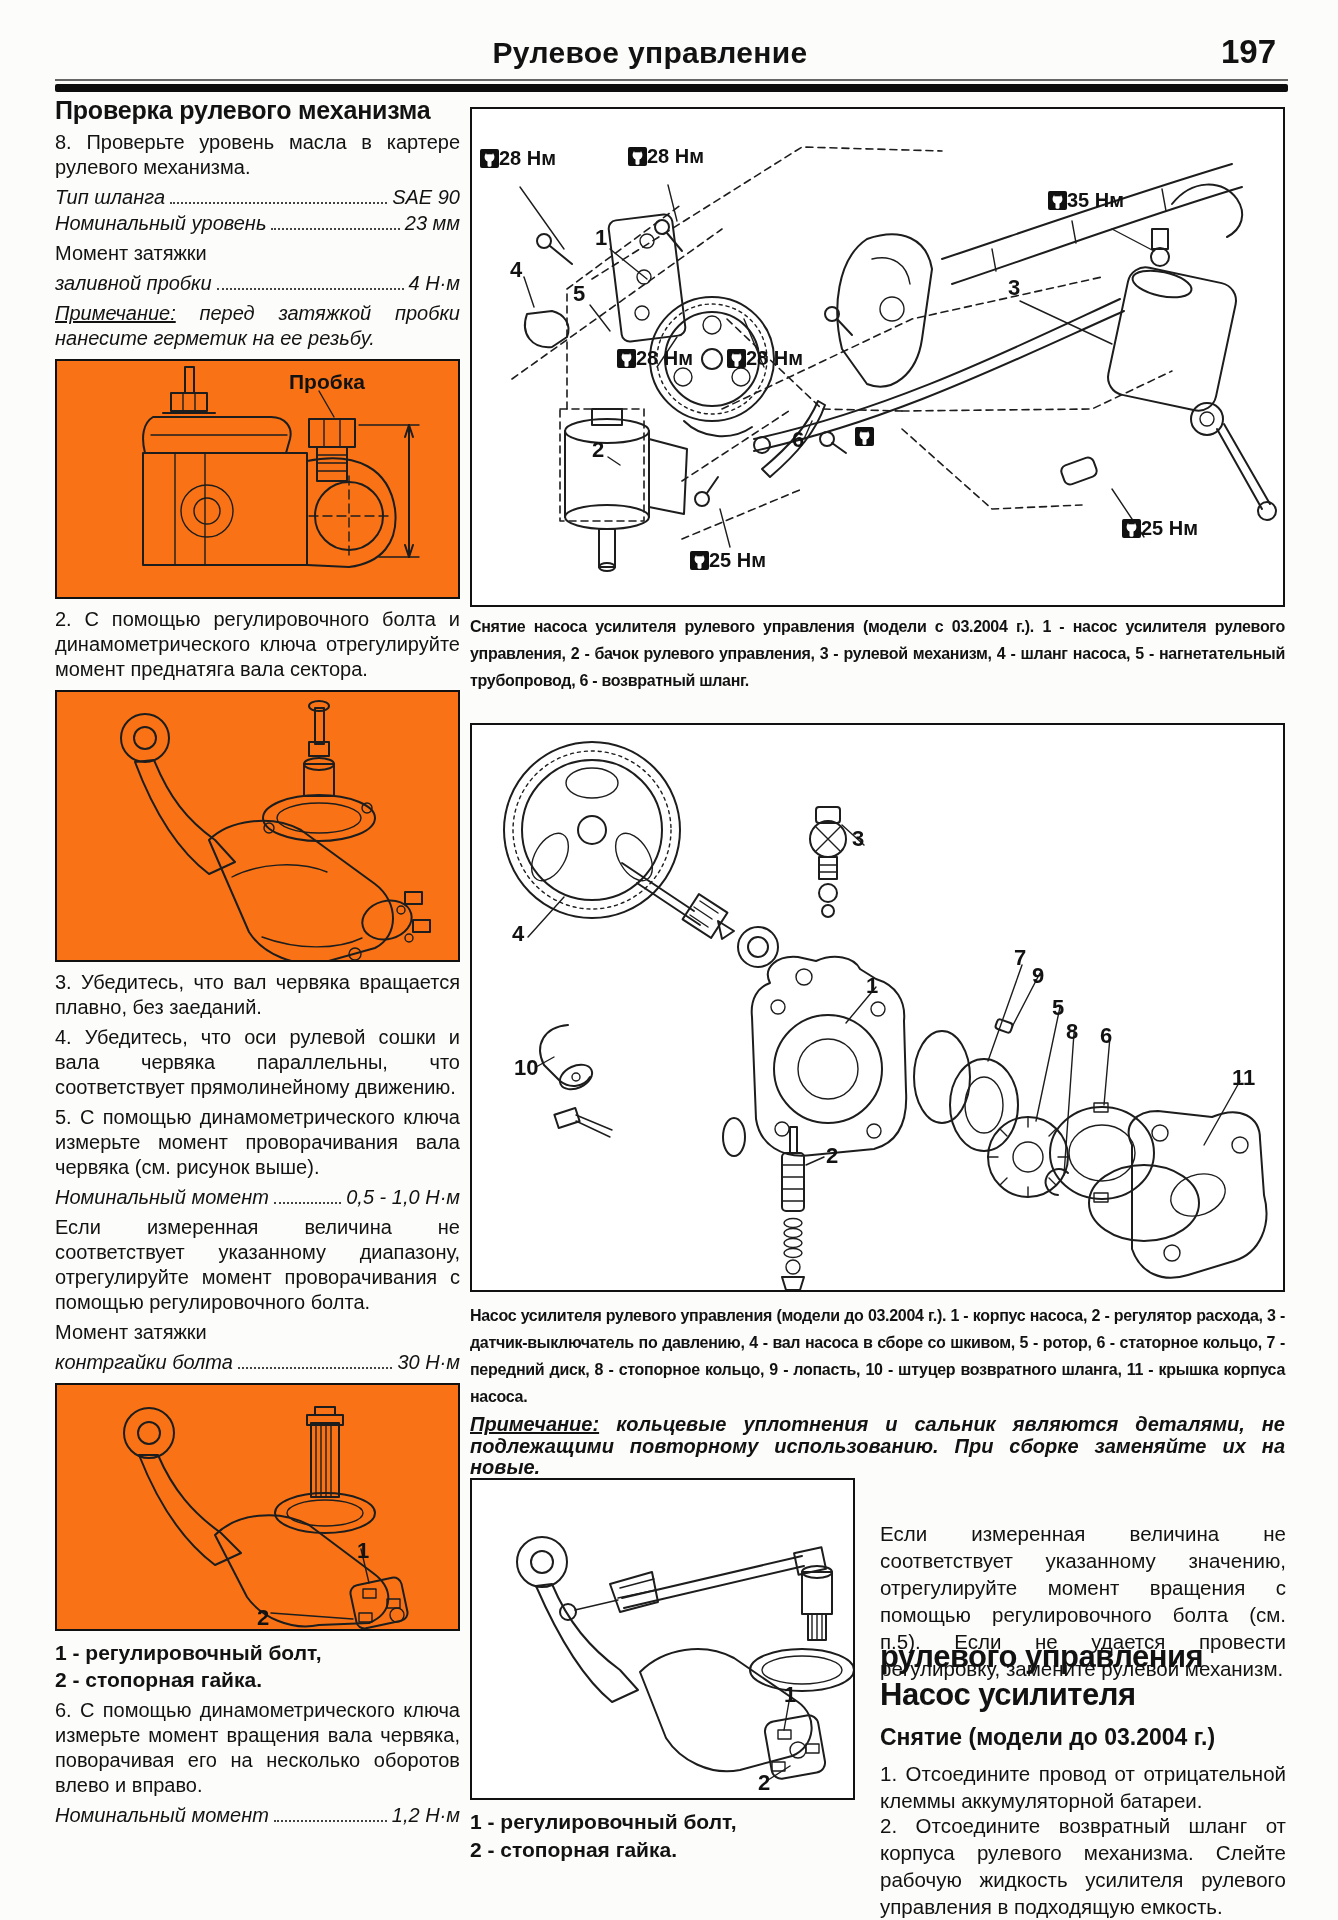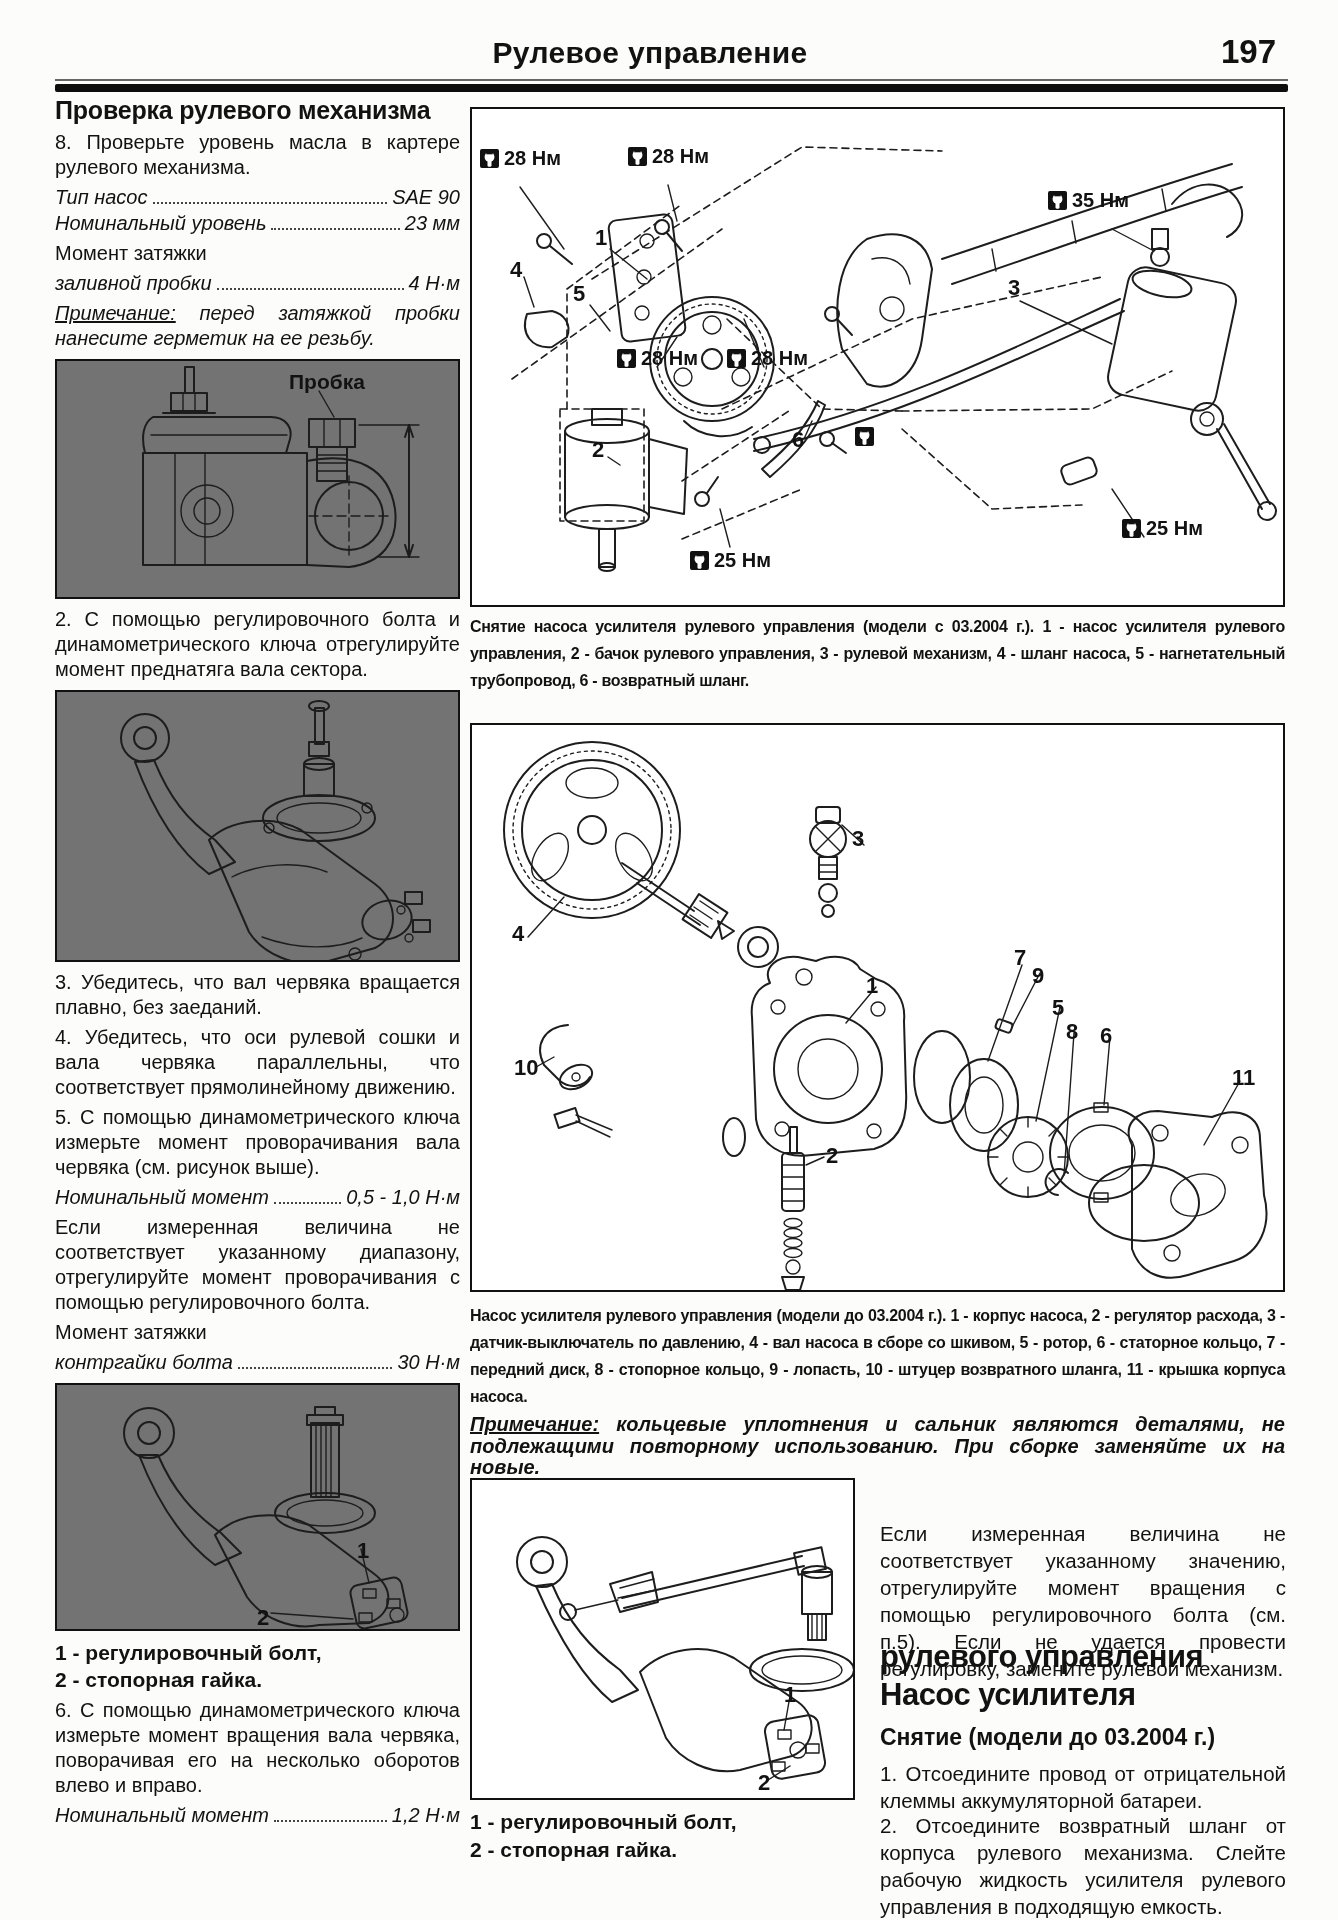--- a/index.html
+++ b/index.html
@@ -15,21 +15,21 @@
   .leftcol{position:absolute;left:55px;top:96px;width:405px;font-size:20px;line-height:25px;text-align:justify}
   .leftcol p{margin:5px 0}
   .section-h{font-size:25px;line-height:29px;margin:0 0 5px;font-weight:bold;text-align:left;letter-spacing:-.2px}
   .spec-pre{margin:2px 0 0;text-align:left}
   .spec-row{display:flex;align-items:baseline;font-style:italic;margin:1px 0;font-size:20px}
   .spec-label{white-space:nowrap}
   .leader{flex:1;border-bottom:2px dotted #444;margin:0 5px 3px;height:14px;min-width:18px}
   .spec-value{white-space:nowrap}
   .note{font-style:italic}
   .nlabel{text-decoration:underline}
-  .figbox{border:2px solid #111;margin:8px 0;position:relative;background:#737373}
+  .figbox{border:2px solid #111;margin:8px 0;position:relative;background:#f97316}
   .figbox svg{display:block}
   .figcap-left{font-weight:bold;font-size:21px;line-height:27px;text-align:left;margin:6px 0 2px}
   .figcap-left div{margin:0}
   
   .absfig{position:absolute;border:2px solid #111;background:#fff}
   #fig1{left:470px;top:107px;width:811px;height:496px}
   #fig2{left:470px;top:723px;width:811px;height:565px}
   #figM{left:470px;top:1478px;width:381px;height:318px}
   .caption{position:absolute;font-weight:bold;text-align:justify;font-size:16px;line-height:27px;letter-spacing:-.3px}
   #cap1{left:470px;top:613px;width:815px}
@@ -37,21 +37,21 @@
   #note2{left:470px;top:1414px;width:815px;position:absolute;font-weight:bold;font-style:italic;
          font-size:20px;line-height:21.5px;text-align:justify}
   #capM{left:470px;top:1808px;width:392px;position:absolute;font-weight:bold;font-size:21px;line-height:28px}
   .rightcol-p{position:absolute;left:880px;width:406px;font-size:20.5px;line-height:27px;text-align:justify}
   #rp1{top:1520px}
   .right-h1{position:absolute;left:880px;top:1638px;font-size:31px;line-height:38px;font-weight:bold;letter-spacing:-.5px}
   .right-h2{position:absolute;left:880px;top:1724px;font-size:23px;font-weight:bold}
   #rp2{top:1760px}
   #rp3{top:1812px}
   
-  .torque-badge{position:absolute;display:flex;align-items:center;gap:5px;font-size:20px;font-weight:bold;white-space:nowrap}
+  .torque-badge{position:absolute;display:flex;align-items:center;font-size:20px;font-weight:bold;white-space:nowrap}
   .part-label{position:absolute;font-size:22px;font-weight:bold;line-height:22px}
   .fig-label{position:absolute;font-size:21px;font-weight:bold}
   #figA-label{left:232px;top:8px}
   svg .ln{stroke:#1d1d1d;stroke-width:2;fill:none;stroke-linecap:round;stroke-linejoin:round}
   svg .thin{stroke-width:1.4}
   svg .dash{stroke-dasharray:7 5;stroke-width:1.6}
 </style>
 </head>
 <body>
 
@@ -60,21 +60,21 @@
   <div class="hdr-title">Рулевое управление</div>
   <div class="hdr-num">197</div>
   <div class="rule1"></div>
   <div class="rule2"></div>
 
   <div class="leftcol">
     <div class="section-h">Проверка рулевого механизма</div>
     <p>8. Проверьте уровень масла в картере рулевого механизма.</p>
 
     <div class="spec-row">
-      <span class="spec-label">Тип насос</span>
+      <span class="spec-label">Тип шланга</span>
       <span class="leader"></span>
       <span class="spec-value">SAE 90</span>
     </div>
     <div class="spec-row">
       <span class="spec-label">Номинальный уровень</span>
       <span class="leader"></span>
       <span class="spec-value">23 мм</span>
     </div>
     <p class="spec-pre">Момент затяжки</p>
     <div class="spec-row">

